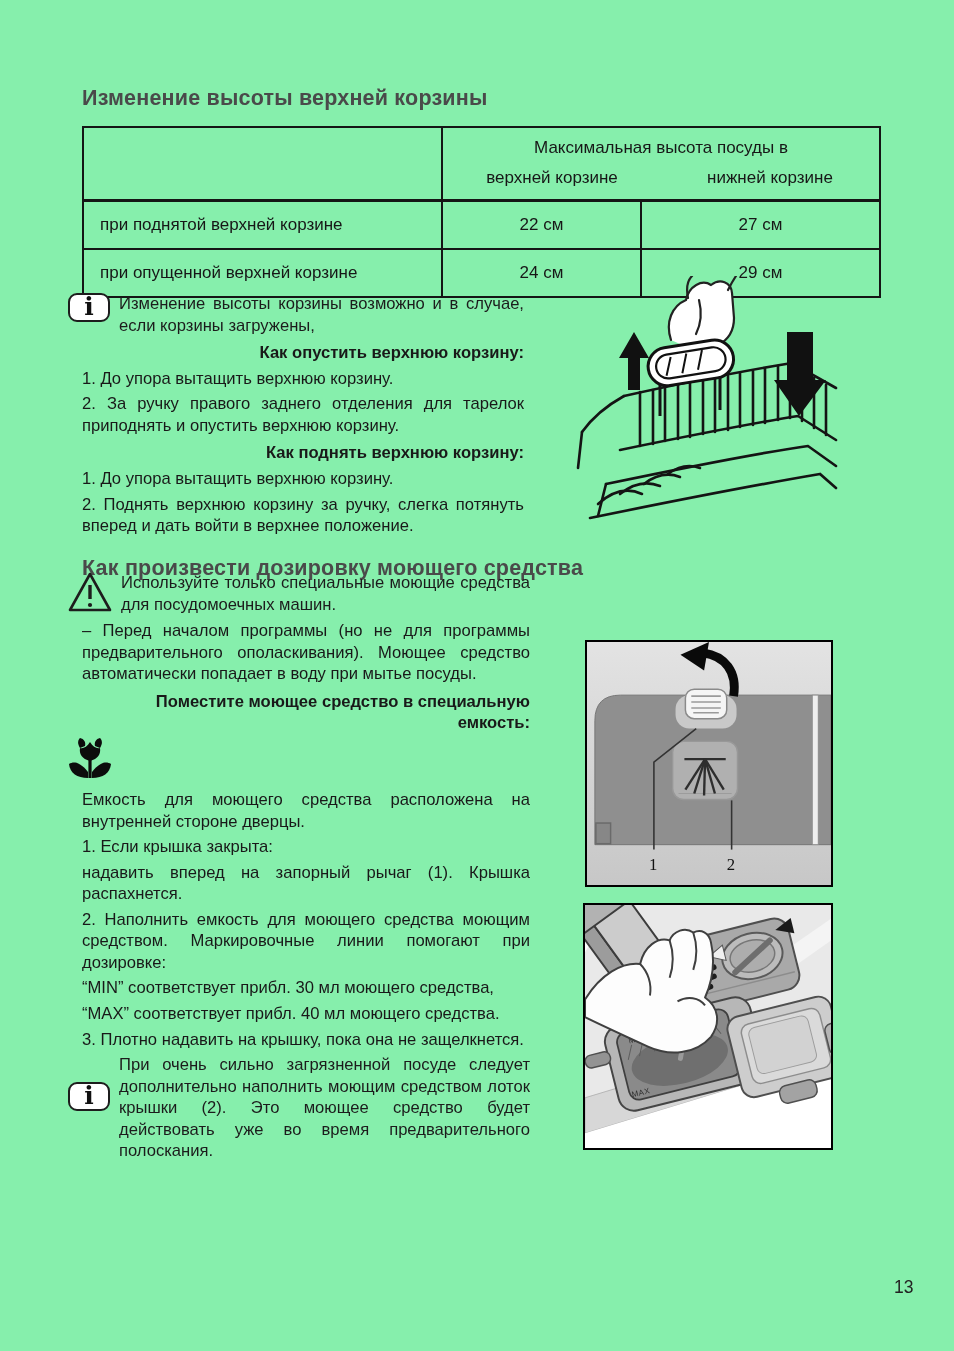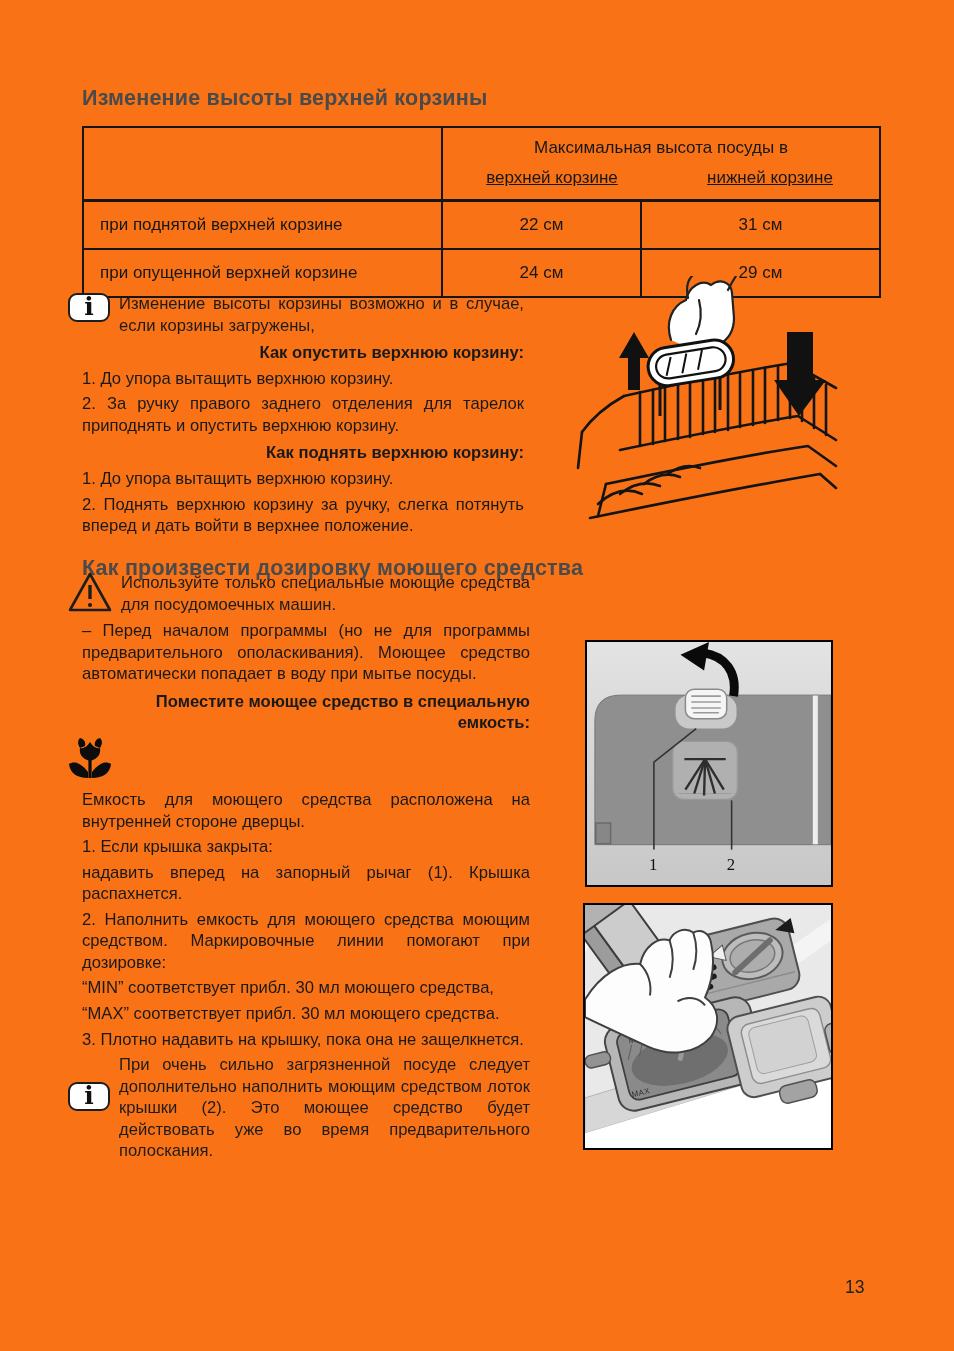--- a/index.html
+++ b/index.html
@@ -1,38 +1,38 @@
 <!DOCTYPE html>
 <html lang="ru"><head>
 <meta charset="utf-8">
 <style>
   html,body { margin:0; padding:0; background:#9a9a9a; }
   #page {
     position:relative; width:954px; height:1351px; margin:0 auto;
-    background:#f97316; overflow:hidden;
+    background:#86efac; overflow:hidden;
     font-family:"Liberation Sans","DejaVu Sans",sans-serif;
     color:#1c1c1c;
   }
   .h-title {
     position:absolute; left:82px; margin:0;
     font-size:21.5px; font-weight:bold; color:#4a4a4a; letter-spacing:.2px;
   }
   #heading1 { top:86px; }
   #heading2 { top:556px; }
 
   
   .dims-table {
     position:absolute; left:82px; top:126px; width:799px;
     border:2px solid #151515; font-size:17px; color:#171717;
     box-sizing:border-box;
   }
   .t-head { display:grid; grid-template-columns:359px 1fr; border-bottom:3px solid #151515; }
   .t-head .cell-empty { border-right:2px solid #151515; }
   .head-main { text-align:center; padding:10px 4px 2px; }
-  .head-sub { display:flex; padding:8px 0 11px;text-decoration:underline; }
+  .head-sub { display:flex; padding:8px 0 11px; }
   .head-sub span { flex:1; text-align:center; }
   .t-row { display:grid; grid-template-columns:359px 199px 1fr; }
   .t-row + .t-row { border-top:2px solid #151515; }
   .t-row .c { padding:13px 10px; box-sizing:border-box; }
   .t-row .c.lbl { border-right:2px solid #151515;padding-left:16px; }
   .t-row .c.val { border-right:2px solid #151515; text-align:center; }
   .t-row .c.val:last-child { border-right:none; }
 
   
   .textcol { position:absolute; left:82px; }
@@ -54,21 +54,21 @@
   }
   .icon-shift { margin-top:28px; }
 
   
   .fig { position:absolute; box-sizing:border-box; }
   #fig-basket { left:568px; top:276px; width:272px; height:272px; }
   #fig-dispenser { left:585px; top:640px; width:248px; height:247px; border:2px solid #000; background:#d3d3d3; }
   #fig-filling  { left:583px; top:903px; width:250px; height:247px; border:2px solid #000; background:#fff; }
   .fig svg { display:block; width:100%; height:100%; }
 
-  #page-number { position:absolute; left:845px; top:1277px; font-size:17.5px; color:#222;text-align:center; }
+  #page-number { position:absolute; left:894px; top:1277px; font-size:17.5px; color:#222;text-align:center; }
 </style>
 </head>
 <body>
 
 <div id="page">
 
   <h1 class="h-title" id="heading1">Изменение высоты верхней корзины</h1>
 
   <div class="dims-table">
     <div class="t-head">
@@ -77,21 +77,21 @@
         <div class="head-main">Максимальная высота посуды в</div>
         <div class="head-sub">
           <span>верхней корзине</span>
           <span>нижней корзине</span>
         </div>
       </div>
     </div>
     <div class="t-row">
       <div class="c lbl">при поднятой верхней корзине</div>
       <div class="c val">22 см</div>
-      <div class="c val">31 см</div>
+      <div class="c val">27 см</div>
     </div>
     <div class="t-row">
       <div class="c lbl">при опущенной верхней корзине</div>
       <div class="c val">24 см</div>
       <div class="c val">29 см</div>
     </div>
   </div>
 
   <div class="textcol" id="col1">
     <div class="note">
@@ -183,21 +183,21 @@
           <path d="M20,34 C12,24 6,23 1,26 C2,35 9,40 20,40 Z"></path>
           <path d="M24,34 C32,24 38,23 43,26 C42,35 35,40 24,40 Z"></path>
         </g>
       </svg>
     </div>
     <p class="para">Емкость для моющего средства расположена на внутренней стороне дверцы.</p>
     <p class="para">1. Если крышка закрыта:</p>
     <p class="para">надавить вперед на запорный рычаг (1). Крышка распахнется.</p>
     <p class="para">2. Наполнить емкость для моющего средства моющим средством. Маркировочные линии помогают при дозировке:</p>
     <p class="para">“MIN” соответствует прибл. 30 мл моющего средства,</p>
-    <p class="para">“MAX” соответствует прибл. 30 мл моющего средства.</p>
+    <p class="para">“MAX” соответствует прибл. 40 мл моющего средства.</p>
     <p class="para">3. Плотно надавить на крышку, пока она не защелкнется.</p>
     <div class="note">
       <div class="i-badge icon-shift">i</div>
       <div class="txt">При очень сильно загрязненной посуде следует дополнительно наполнить моющим средством лоток крышки (2). Это моющее средство будет действовать уже во время предварительного полоскания.</div>
     </div>
   </div>
 
   <div class="fig" id="fig-dispenser">
     <svg viewBox="0 0 248 247">
       <defs>

